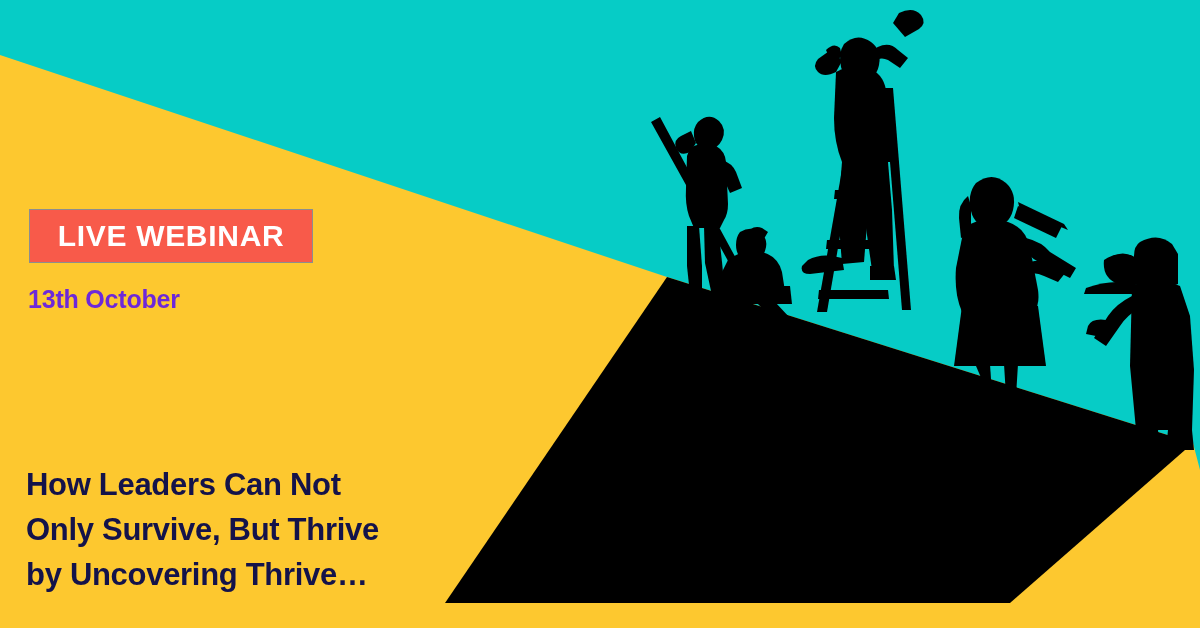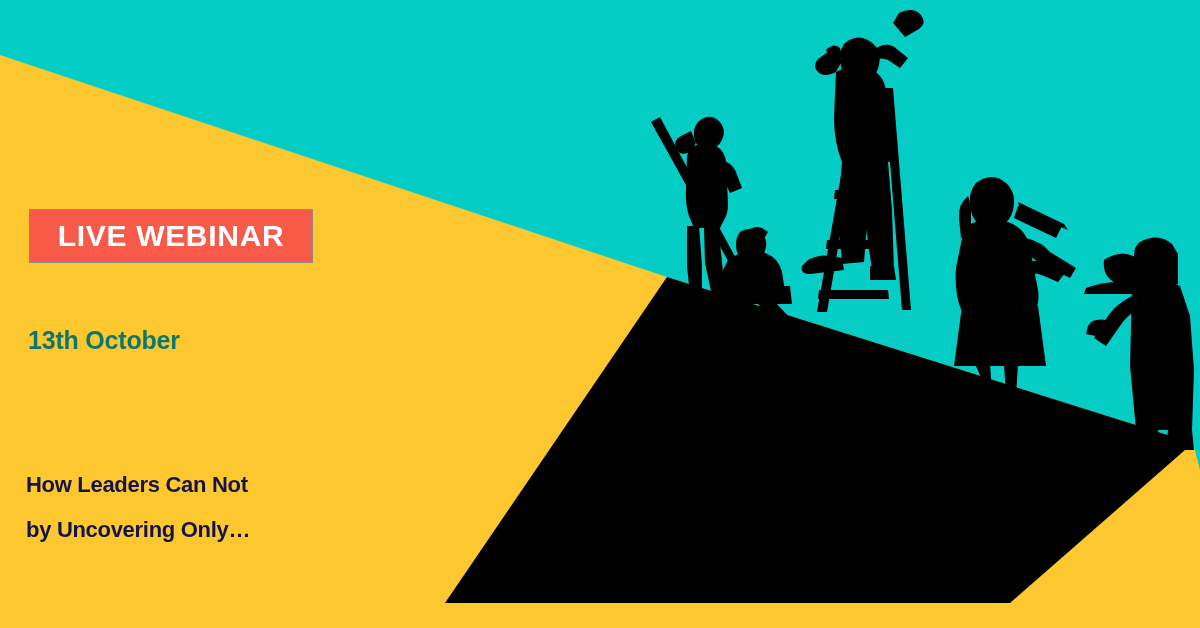--- a/index.html
+++ b/index.html
@@ -50,36 +50,35 @@
     letter-spacing: 0.7px;
     display: flex;
     align-items: center;
     justify-content: center;
     pointer-events: auto;
   }
   .datetime {
     position: absolute;
     left: 28px;
     top: 285px;
-    color: #0f766e;
+    color: #6d28d9;
     font-size: 25px;
     font-weight: bold;
     line-height: 28px;
     letter-spacing: -0.2px;
     white-space: nowrap;
-    margin-top: 41px;
   }
   .datetime .dt-line { display: block; }
   .headline {
     position: absolute;
     left: 26px;
     top: 462px;
     width: 430px;
     color: #14134A;
-    font-size: 22px;
+    font-size: 31px;
     font-weight: bold;
     line-height: 45px;
     letter-spacing: -0.3px;
   }
   .headline .hl-line { display: block; white-space: nowrap; }
 
   
   .title-block {
     position: absolute;
     left: 455px;
@@ -202,19 +201,20 @@
   <div class="left-col">
 
     <div class="badge">LIVE WEBINAR</div>
 
     <div class="datetime">
       <span class="dt-line">13th October</span>
     </div>
 
     <div class="headline">
       <span class="hl-line">How Leaders Can Not</span>
-      <span class="hl-line">by Uncovering Only…</span>
+      <span class="hl-line">Only Survive, But Thrive</span>
+      <span class="hl-line">by Uncovering Thrive…</span>
     </div>
 
   </div>
 
 
 </div>
 
 </body></html>

